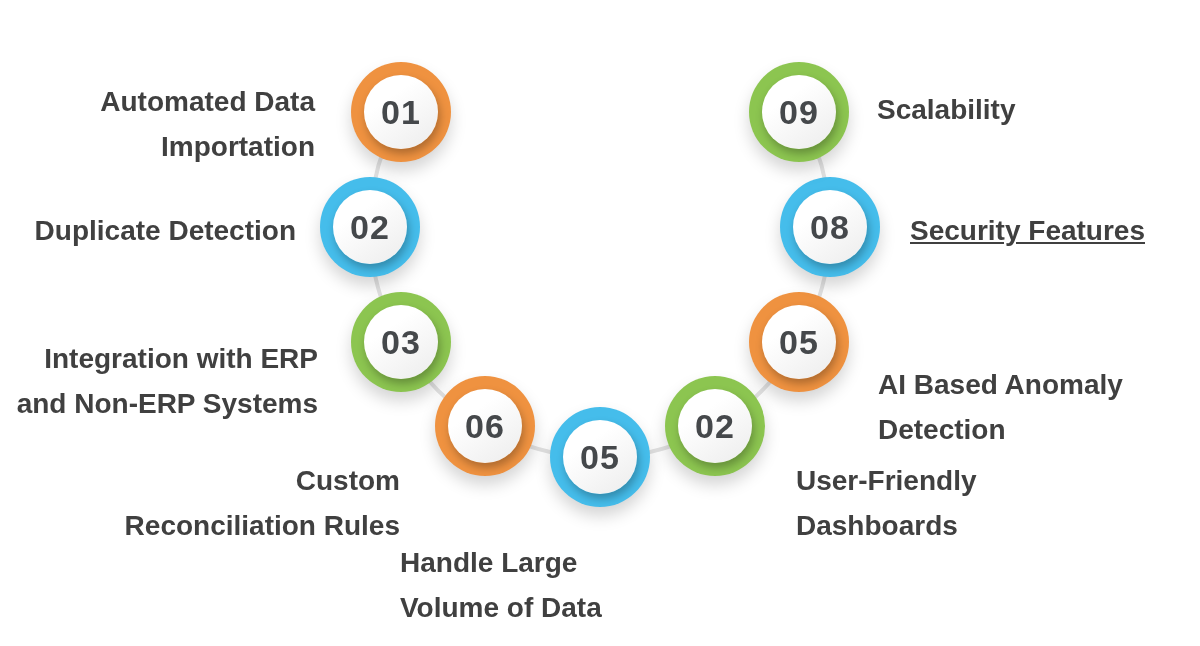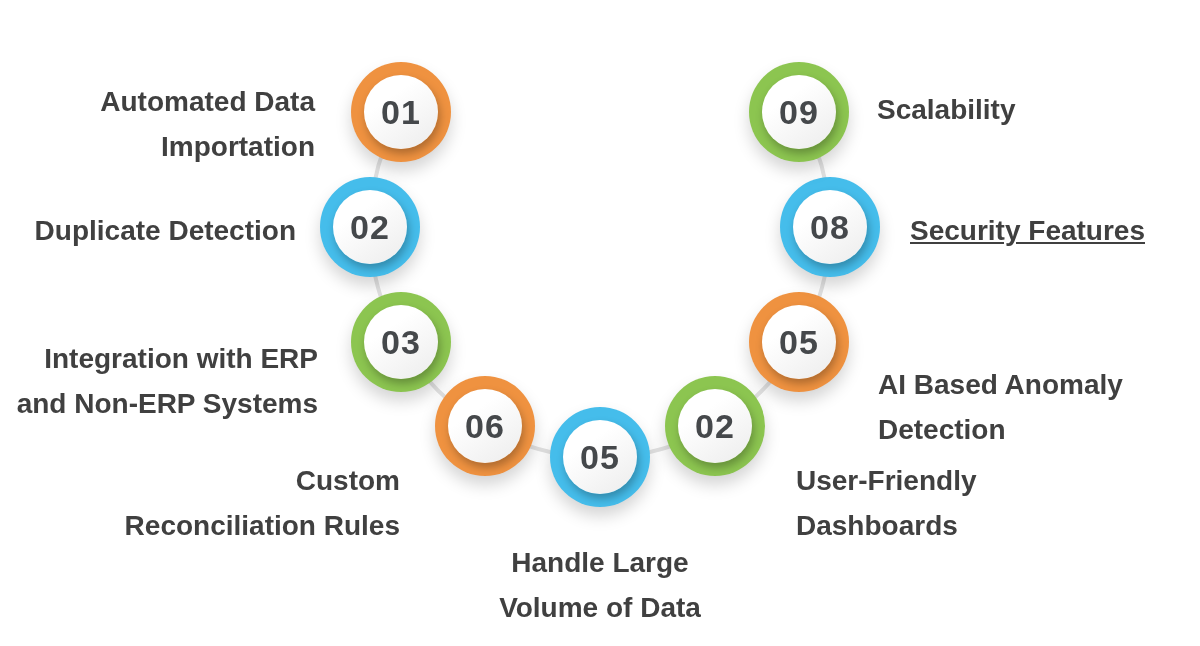--- a/index.html
+++ b/index.html
@@ -39,21 +39,21 @@
   }
   .node-number {
     font-size:34px; font-weight:700; color:#45484b; letter-spacing:1px;
   }
   .node-label {
     position:absolute; font-size:28px; font-weight:700; color:#404040;
     line-height:45px; white-space:pre-line;
   }
   .align-right { text-align:right; }
   .align-left  { text-align:left; }
-  .align-center{ text-align:center; }
+  .align-center{ }
 </style>
 </head>
 <body>
 
 <div class="canvas">
 
   <svg class="connector-svg" viewBox="0 0 1200 646" aria-hidden="true">
     <path d="M 401 112 A 230 230 0 1 0 799 112" fill="none" stroke-width="4" stroke="#e2e2e2"></path>
   </svg>
 

